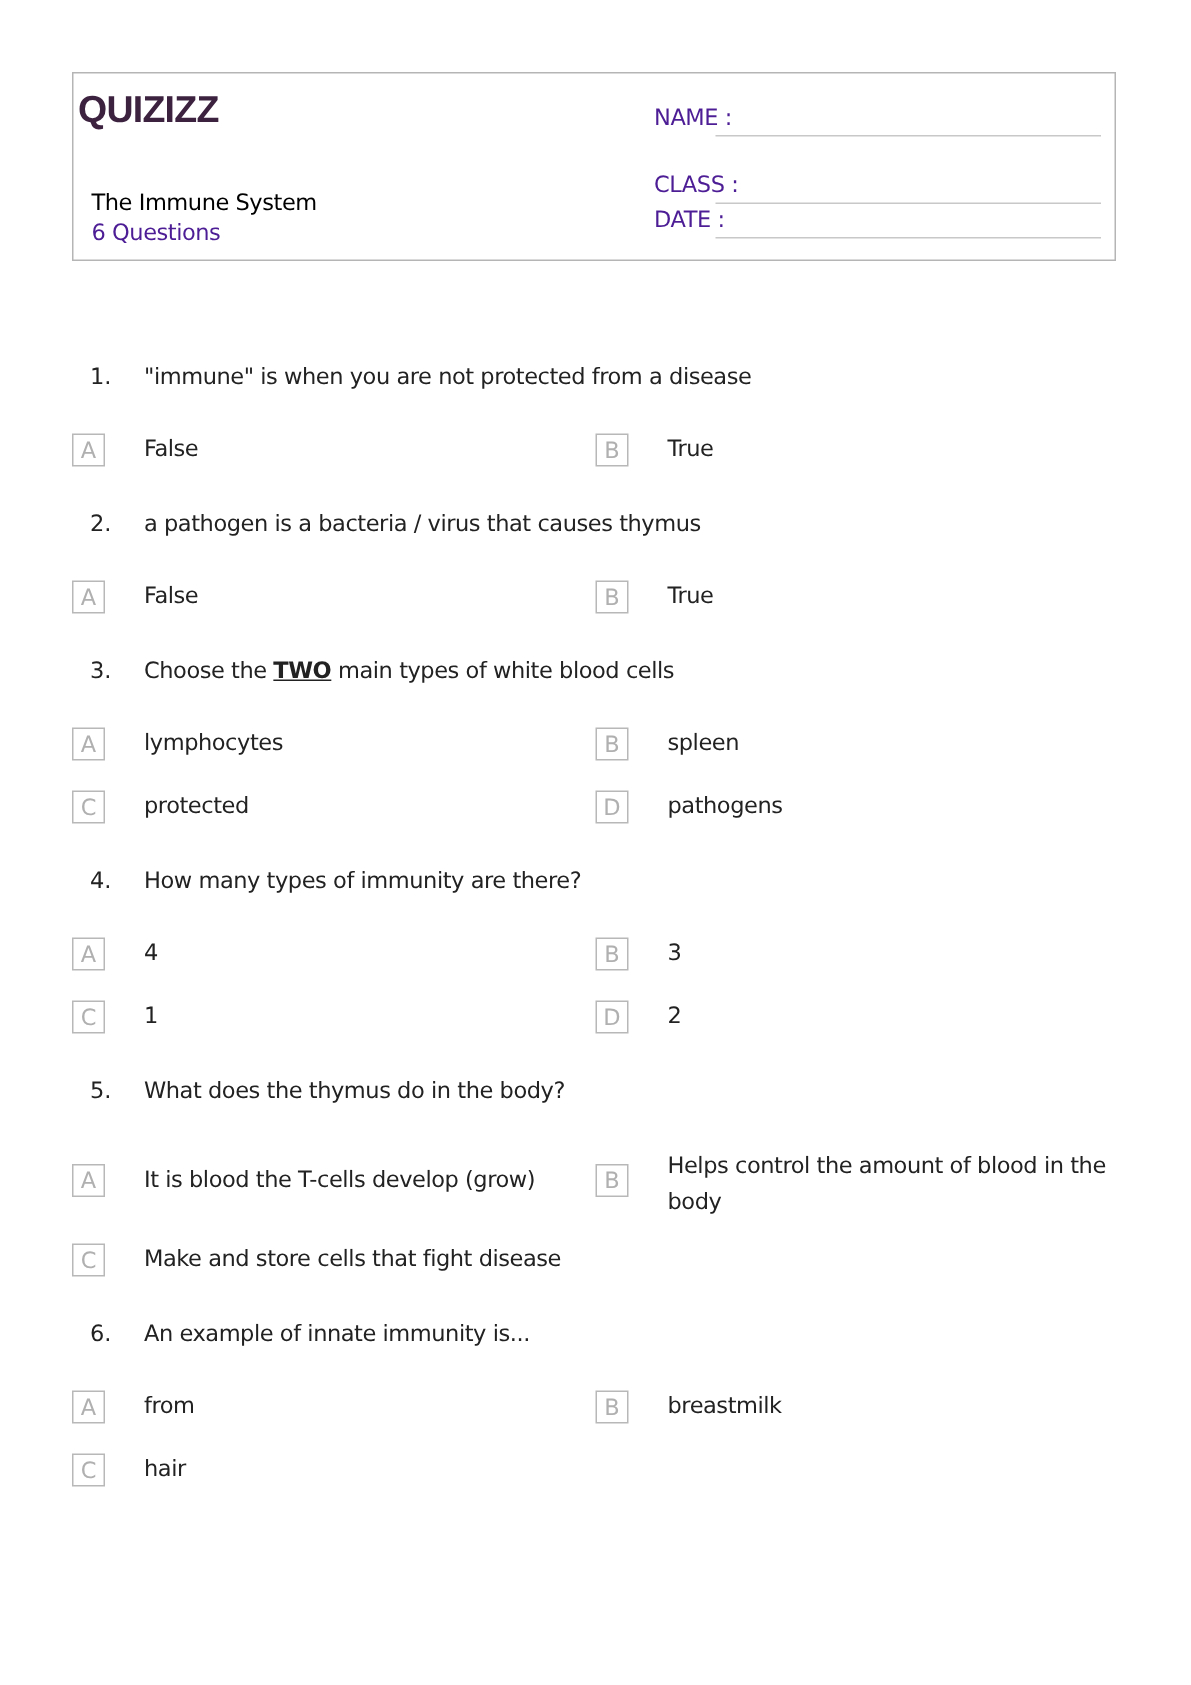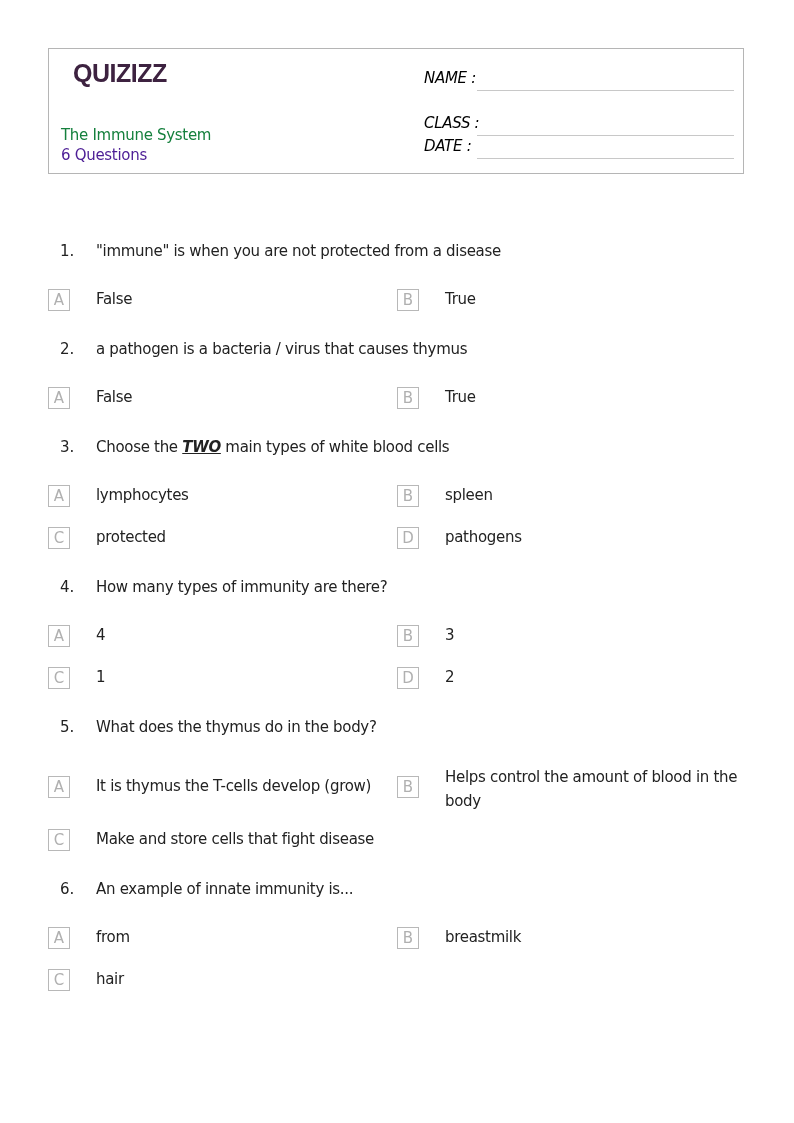--- a/index.html
+++ b/index.html
@@ -5,55 +5,54 @@
   html, body { margin: 0; padding: 0; background: #ffffff; }
   body {
     width: 794px; height: 1123px; position: relative; overflow: hidden;
     font-family: "DejaVu Sans", sans-serif; color: #222222;
   }
   .header {
     position: absolute; left: 48px; top: 48px; width: 696px; height: 126px;
     border: 1px solid #b5b5b5; box-sizing: border-box;
   }
   .logo {
-    position: absolute; left: 24px; top: 10px;
+    position: absolute; left: 3px; top: 10px;
     font-family: "Liberation Sans", sans-serif; font-weight: bold;
     font-size: 25px; letter-spacing: -0.5px; color: #3d2240;
   }
   .title {
-    position: absolute; left: 12px; top: 77px; font-size: 15px; color: #15803d;
+    position: absolute; left: 12px; top: 77px; font-size: 15px; color: #000000;
     letter-spacing: -0.3px;
   }
   .subtitle {
     position: absolute; left: 12px; top: 97px; font-size: 15px; color: #4c1d95;
     letter-spacing: -0.3px;
   }
   .field {
     position: absolute; left: 371px; width: 314px; height: 24px;
   }
   .field-label {
-    position: absolute; left: 4px; top: 0; font-size: 15px; color: #000000;
+    position: absolute; left: 16px; top: 0; font-size: 15px; color: #4c1d95;
     letter-spacing: -0.3px;
-    font-style: italic;
   }
   .field-line {
     position: absolute; left: 57px; right: 0; top: 21px;
     border-bottom: 1px solid #c8c8c8; height: 0;
   }
   .q {
     position: absolute; left: 0; width: 794px;
   }
   .q-num {
     position: absolute; left: 60px; top: 0; font-size: 15px; color: #222;
   }
   .q-text {
     position: absolute; left: 96px; top: 0; font-size: 15px; color: #222;
     letter-spacing: -0.3px; white-space: nowrap;
   }
-  .q-text b { text-decoration: underline; font-style: italic; }
+  .q-text b { text-decoration: underline; }
   .opt {
     position: absolute; height: 24px;
   }
   .opt-box {
     position: absolute; left: 0; top: 0; width: 22px; height: 22px;
     border: 1px solid #b8b8b8; box-sizing: border-box;
     font-size: 15px; color: #b0b0b0; text-align: center; line-height: 21px;
     font-family: "DejaVu Sans", sans-serif;
   }
   .opt-text {
@@ -151,21 +150,21 @@
   <span class="opt-box">D</span>
   <span class="opt-text">2</span>
 </div>
 
 <div class="q" style="top:718px;">
   <span class="q-num">5.</span>
   <span class="q-text">What does the thymus do in the body?</span>
 </div>
 <div class="opt" style="left:48px; top:776px; width:340px;">
   <span class="opt-box">A</span>
-  <span class="opt-text">It is thymus the T-cells develop (grow)</span>
+  <span class="opt-text">It is blood the T-cells develop (grow)</span>
 </div>
 <div class="opt" style="left:397px; top:776px; width:350px;">
   <span class="opt-box">B</span>
   <span class="opt-text wrap">Helps control the amount of blood in the body</span>
 </div>
 <div class="opt" style="left:48px; top:829px; width:340px;">
   <span class="opt-box">C</span>
   <span class="opt-text">Make and store cells that fight disease</span>
 </div>
 

